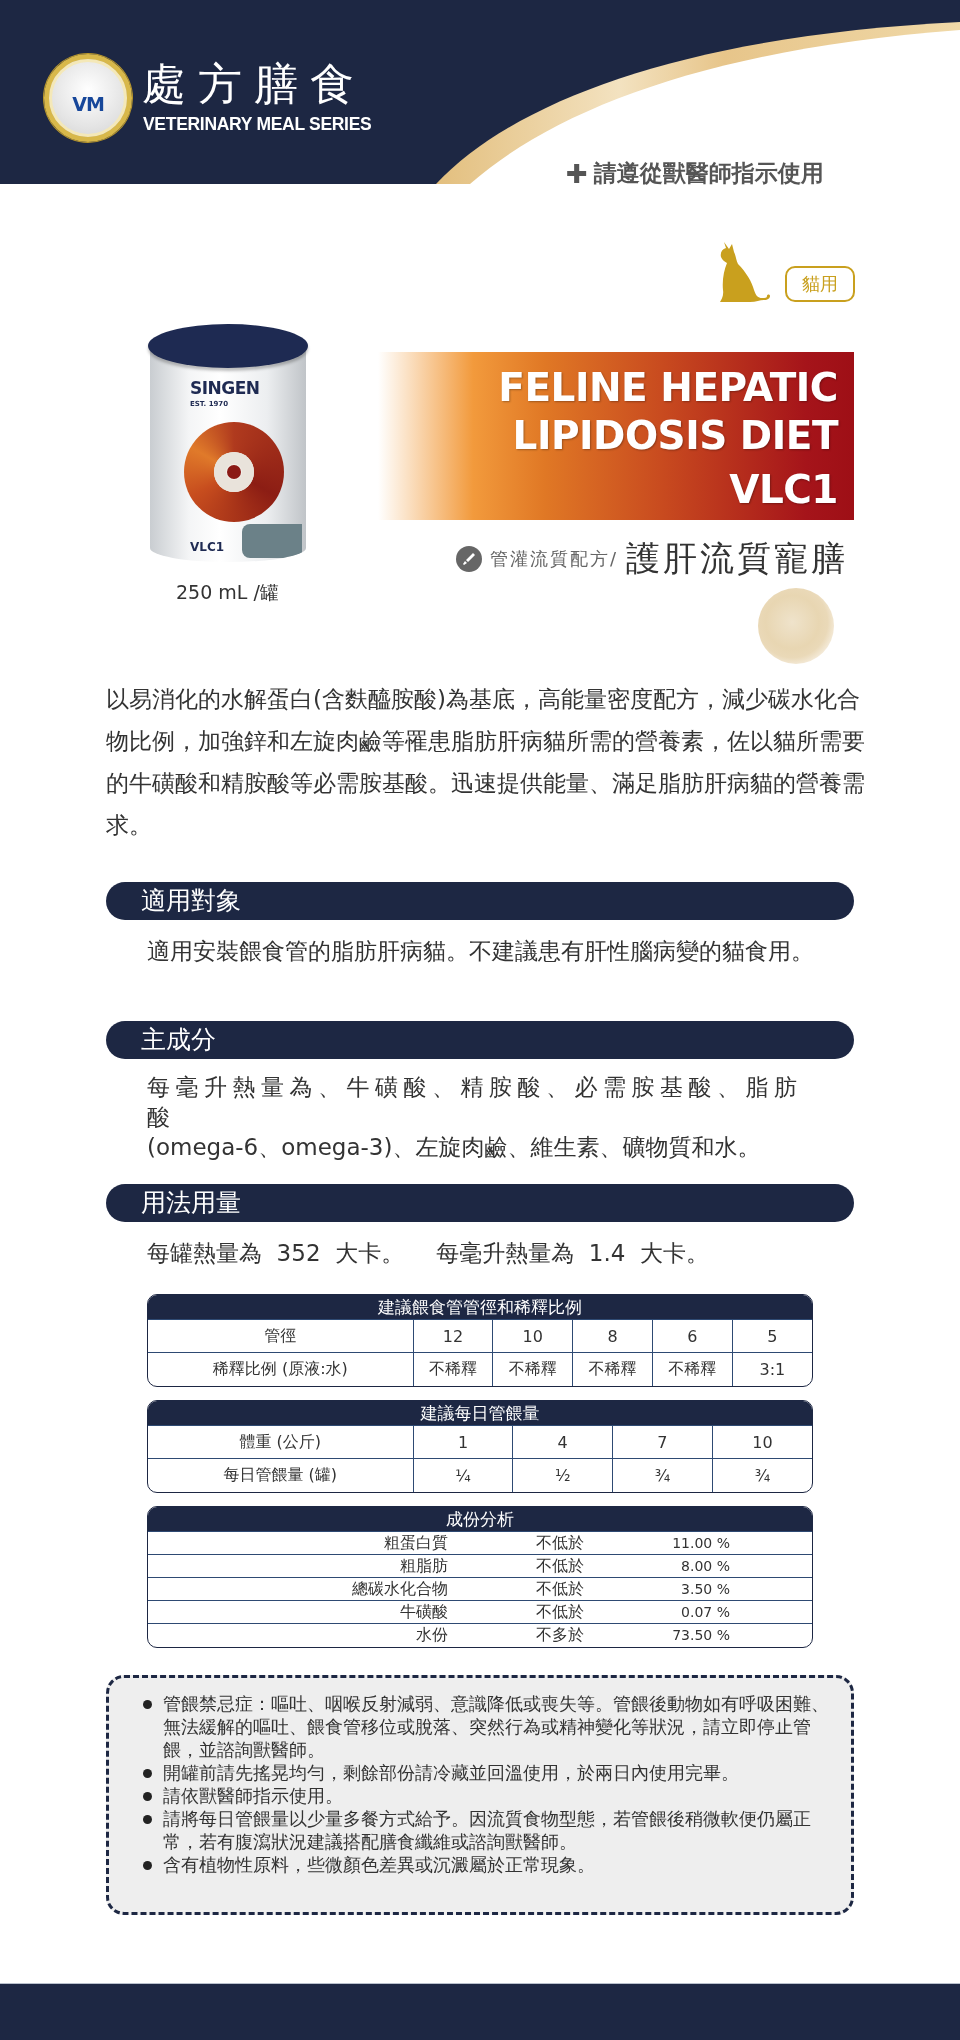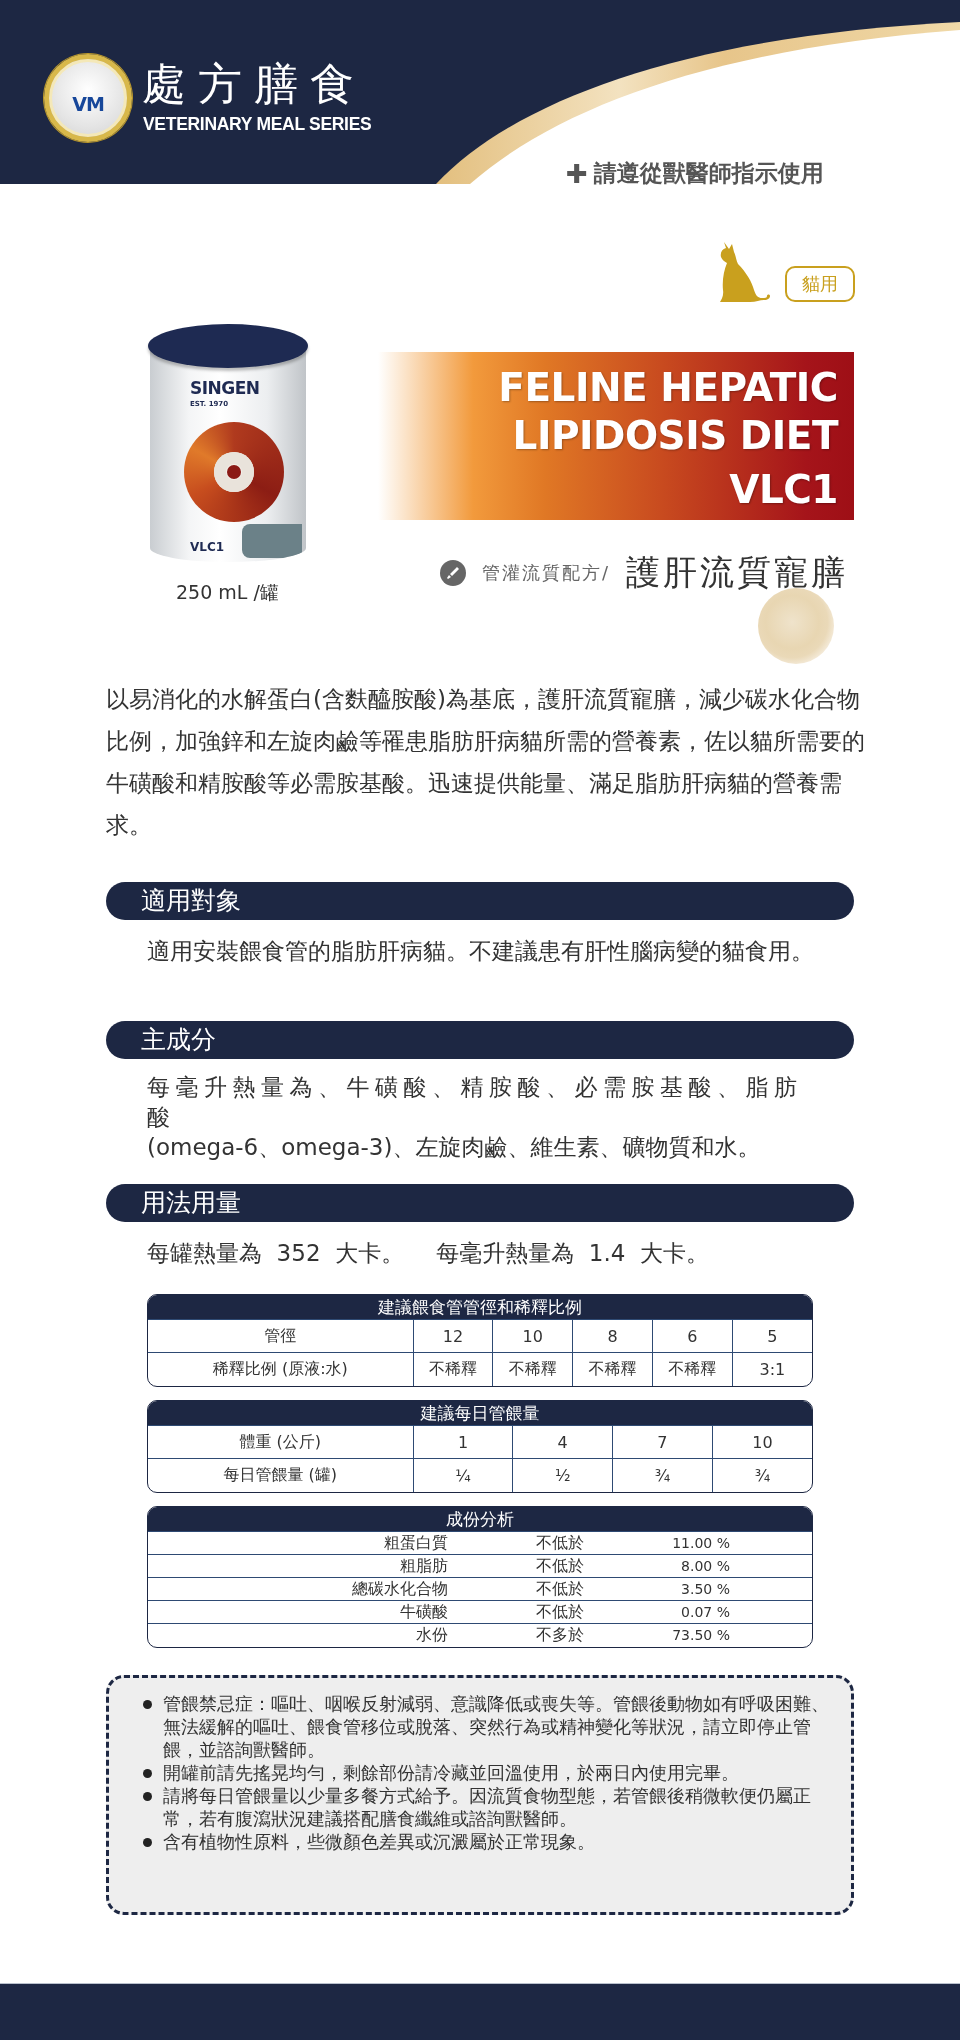--- a/index.html
+++ b/index.html
@@ -41,21 +41,21 @@
   .can-size { position: absolute; left: 176px; top: 580px; font-size: 19px; color: #333; }
 
   
   .title-banner { position: absolute; left: 378px; top: 352px; width: 476px; height: 168px;
     background: linear-gradient(90deg, rgba(255,255,255,1) 0%, #fbe2c6 6%, #f29a3c 20%, #e07825 35%, #c84a1f 60%, #a5141a 90%, #9e0f16 100%); }
   .title-line { position: absolute; right: 16px; font-family: "DejaVu Sans", sans-serif; font-weight: bold; color: #ffffff; font-size: 39px; letter-spacing: -0.5px; text-shadow: 1px 1px 2px rgba(0,0,0,0.3); line-height: 1; }
   .title-line.l1 { top: 16px; }
   .title-line.l2 { top: 64px; }
   .title-line.l3 { top: 118px; }
 
-  .subtitle { position: absolute; right: 112px; top: 536px; display: flex; align-items: center; gap: 16px; margin-top: 14px; }
+  .subtitle { position: absolute; right: 112px; top: 536px; display: flex; align-items: center; gap: 8px; }
   .tube-icon { width: 26px; height: 26px; border-radius: 50%; background: #666; display: inline-flex; align-items: center; justify-content: center; }
   .subtitle .sub-a { font-size: 18px; color: #666; letter-spacing: 2px; }
   .subtitle .sub-b { font-size: 34px; color: #333; letter-spacing: 3px; }
 
   .food-blob { position: absolute; left: 758px; top: 588px; width: 76px; height: 76px; border-radius: 50%;
     background: radial-gradient(circle at 45% 45%, #efe3cb 0%, #e8d6b2 45%, #ead9b8 60%, rgba(240,225,200,0.4) 80%, rgba(255,255,255,0) 100%); }
 
   
   .intro { position: absolute; left: 106px; top: 678px; width: 760px; font-size: 23px; line-height: 42px; color: #333; }
 
@@ -140,21 +140,21 @@
     <svg width="16" height="16" viewBox="0 0 16 16">
         <path d="M12,2 L14,4 L7,11 L5,9 Z M4,10 L6,12 L3,14 L2,13 Z" fill="#fff"></path>
       </svg>
   </span>
   <span class="sub-a">管灌流質配方/</span>
   <span class="sub-b">護肝流質寵膳</span>
 </div>
 
 <div class="food-blob"></div>
 
-<p class="intro">以易消化的水解蛋白(含麩醯胺酸)為基底，護肝流質寵膳，減少碳水化合物比例，加強鋅和左旋肉鹼等罹患脂肪肝病貓所需的營養素，佐以貓所需要的牛磺酸和精胺酸等必需胺基酸。迅速提供能量、滿足脂肪肝病貓的營養需求。</p>
+<p class="intro">以易消化的水解蛋白(含麩醯胺酸)為基底，高能量密度配方，減少碳水化合物比例，加強鋅和左旋肉鹼等罹患脂肪肝病貓所需的營養素，佐以貓所需要的牛磺酸和精胺酸等必需胺基酸。迅速提供能量、滿足脂肪肝病貓的營養需求。</p>
 
 <div class="section-pill" style="top:882px;">
   <span>適用對象</span>
 </div>
 <p class="section-body" style="top:930px; line-height:42px; width:680px;">適用安裝餵食管的脂肪肝病貓。不建議患有肝性腦病變的貓食用。</p>
 
 <div class="section-pill" style="top:1021px;">
   <span>主成分</span>
 </div>
 <div class="section-body" style="top:1072px; line-height:30px;">
@@ -261,18 +261,19 @@
       <td class="c-val">73.50 %</td>
     </tr>
   </tbody>
     </table>
 </div>
 
 <div class="notes">
   <ul>
     <li>管餵禁忌症：嘔吐、咽喉反射減弱、意識降低或喪失等。管餵後動物如有呼吸困難、無法緩解的嘔吐、餵食管移位或脫落、突然行為或精神變化等狀況，請立即停止管餵，並諮詢獸醫師。</li>
     <li>開罐前請先搖晃均勻，剩餘部份請冷藏並回溫使用，於兩日內使用完畢。</li>
+    <li>請依獸醫師指示使用。</li>
     <li>請將每日管餵量以少量多餐方式給予。因流質食物型態，若管餵後稍微軟便仍屬正常，若有腹瀉狀況建議搭配膳食纖維或諮詢獸醫師。</li>
     <li>含有植物性原料，些微顏色差異或沉澱屬於正常現象。</li>
   </ul>
 </div>
 
 <div class="footer"></div>
 
 </body></html>

